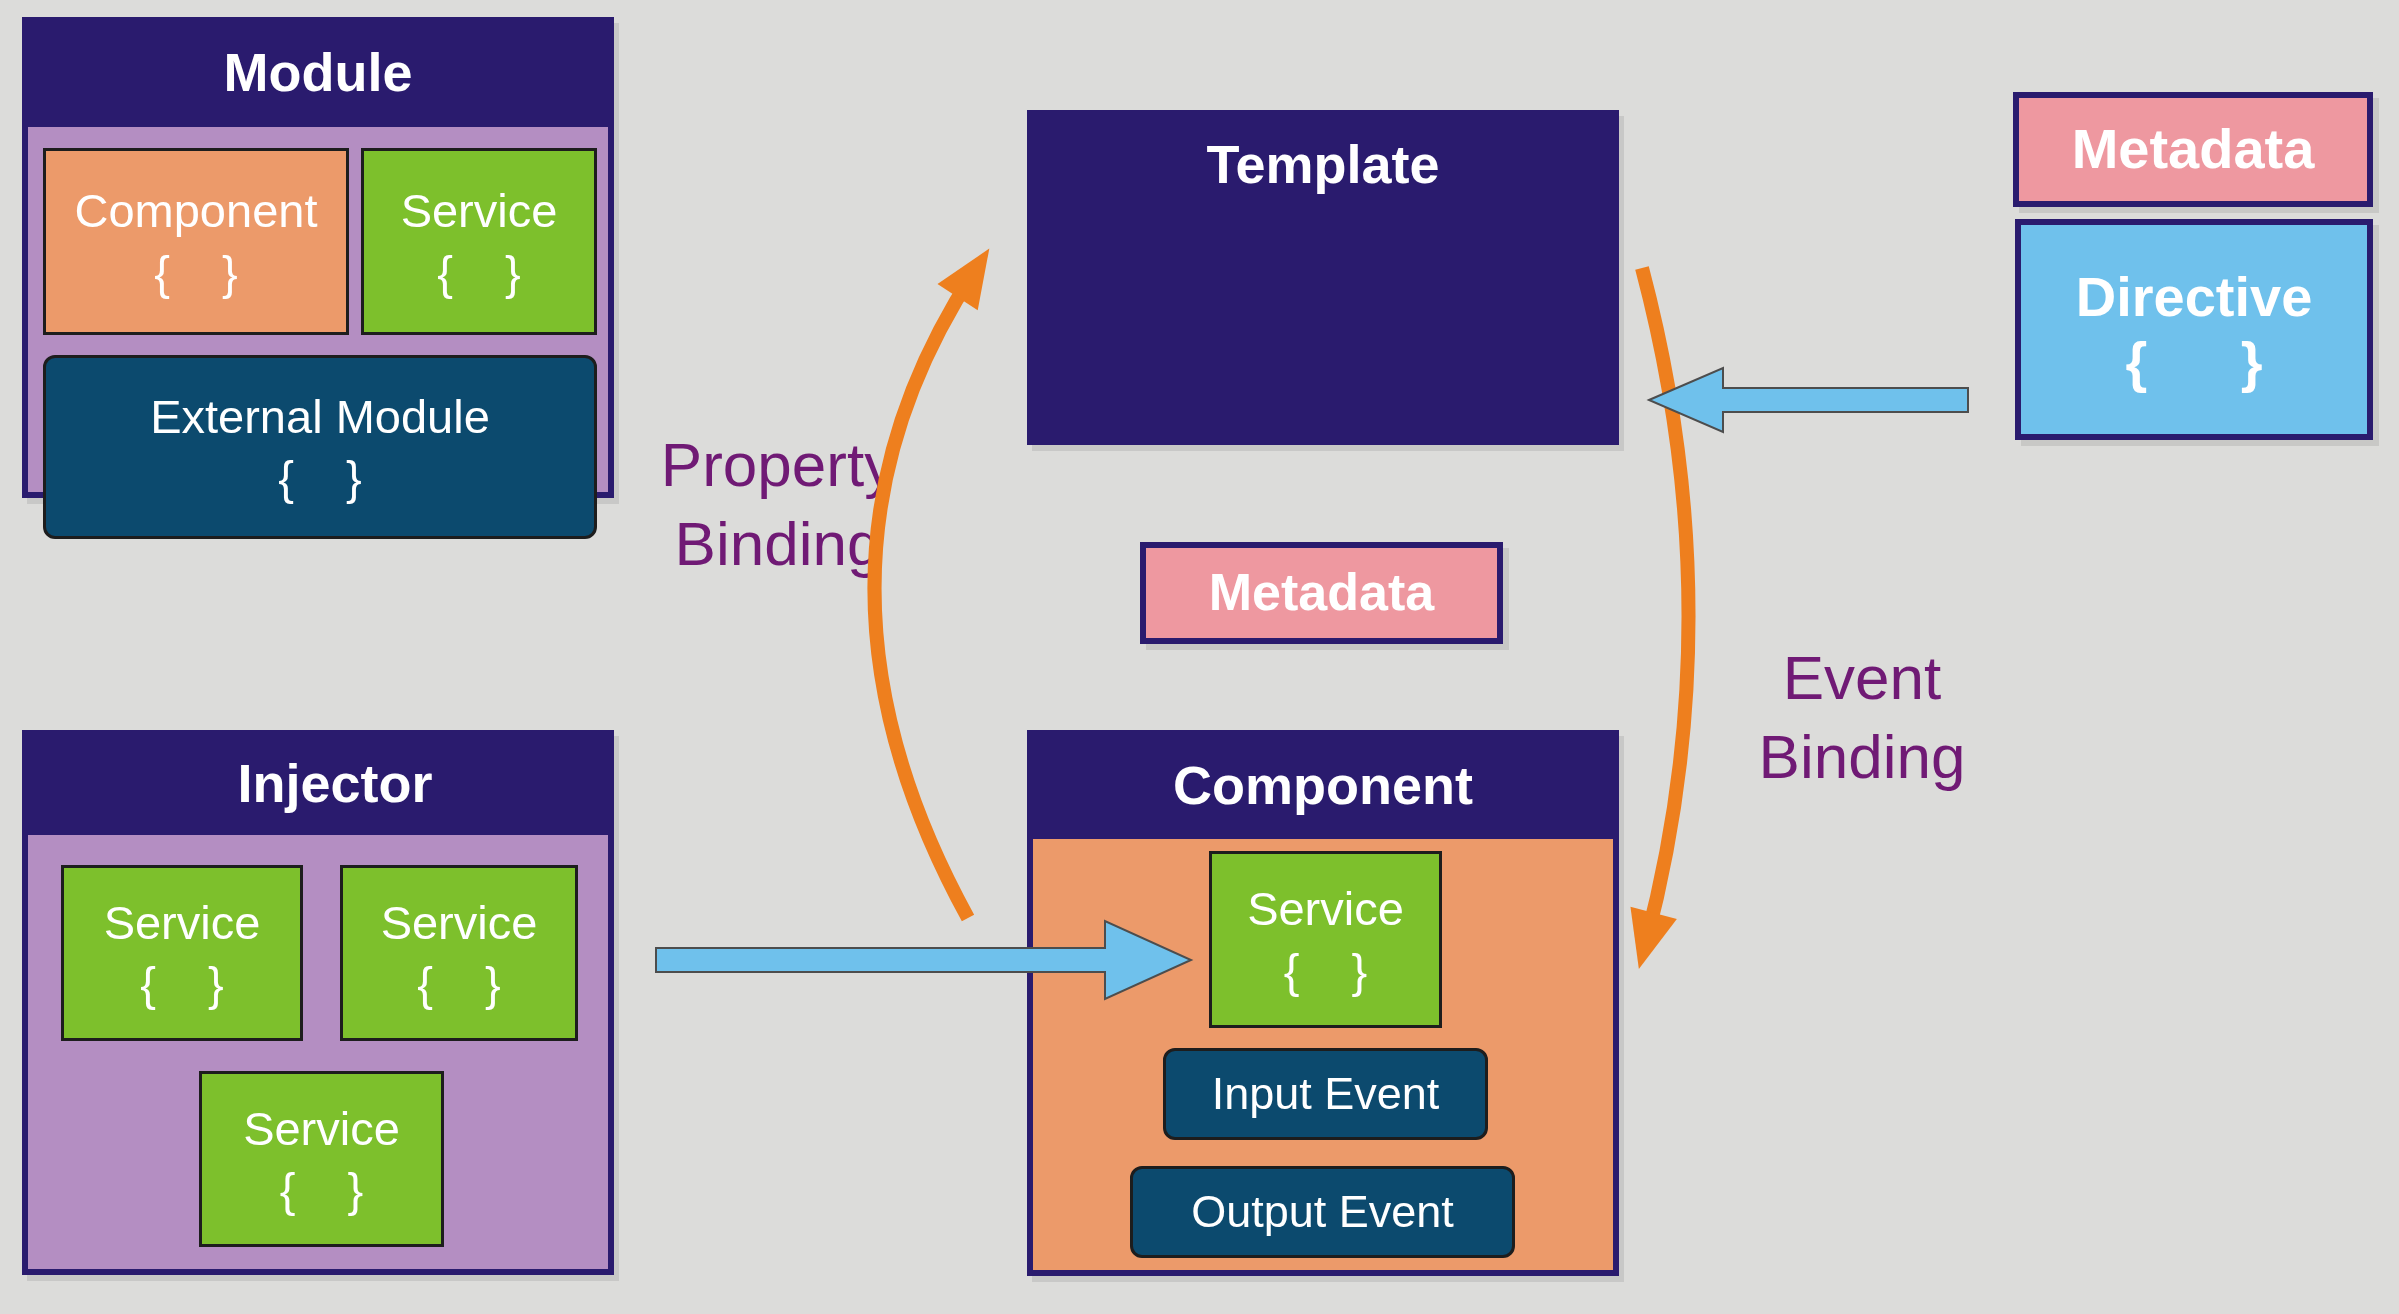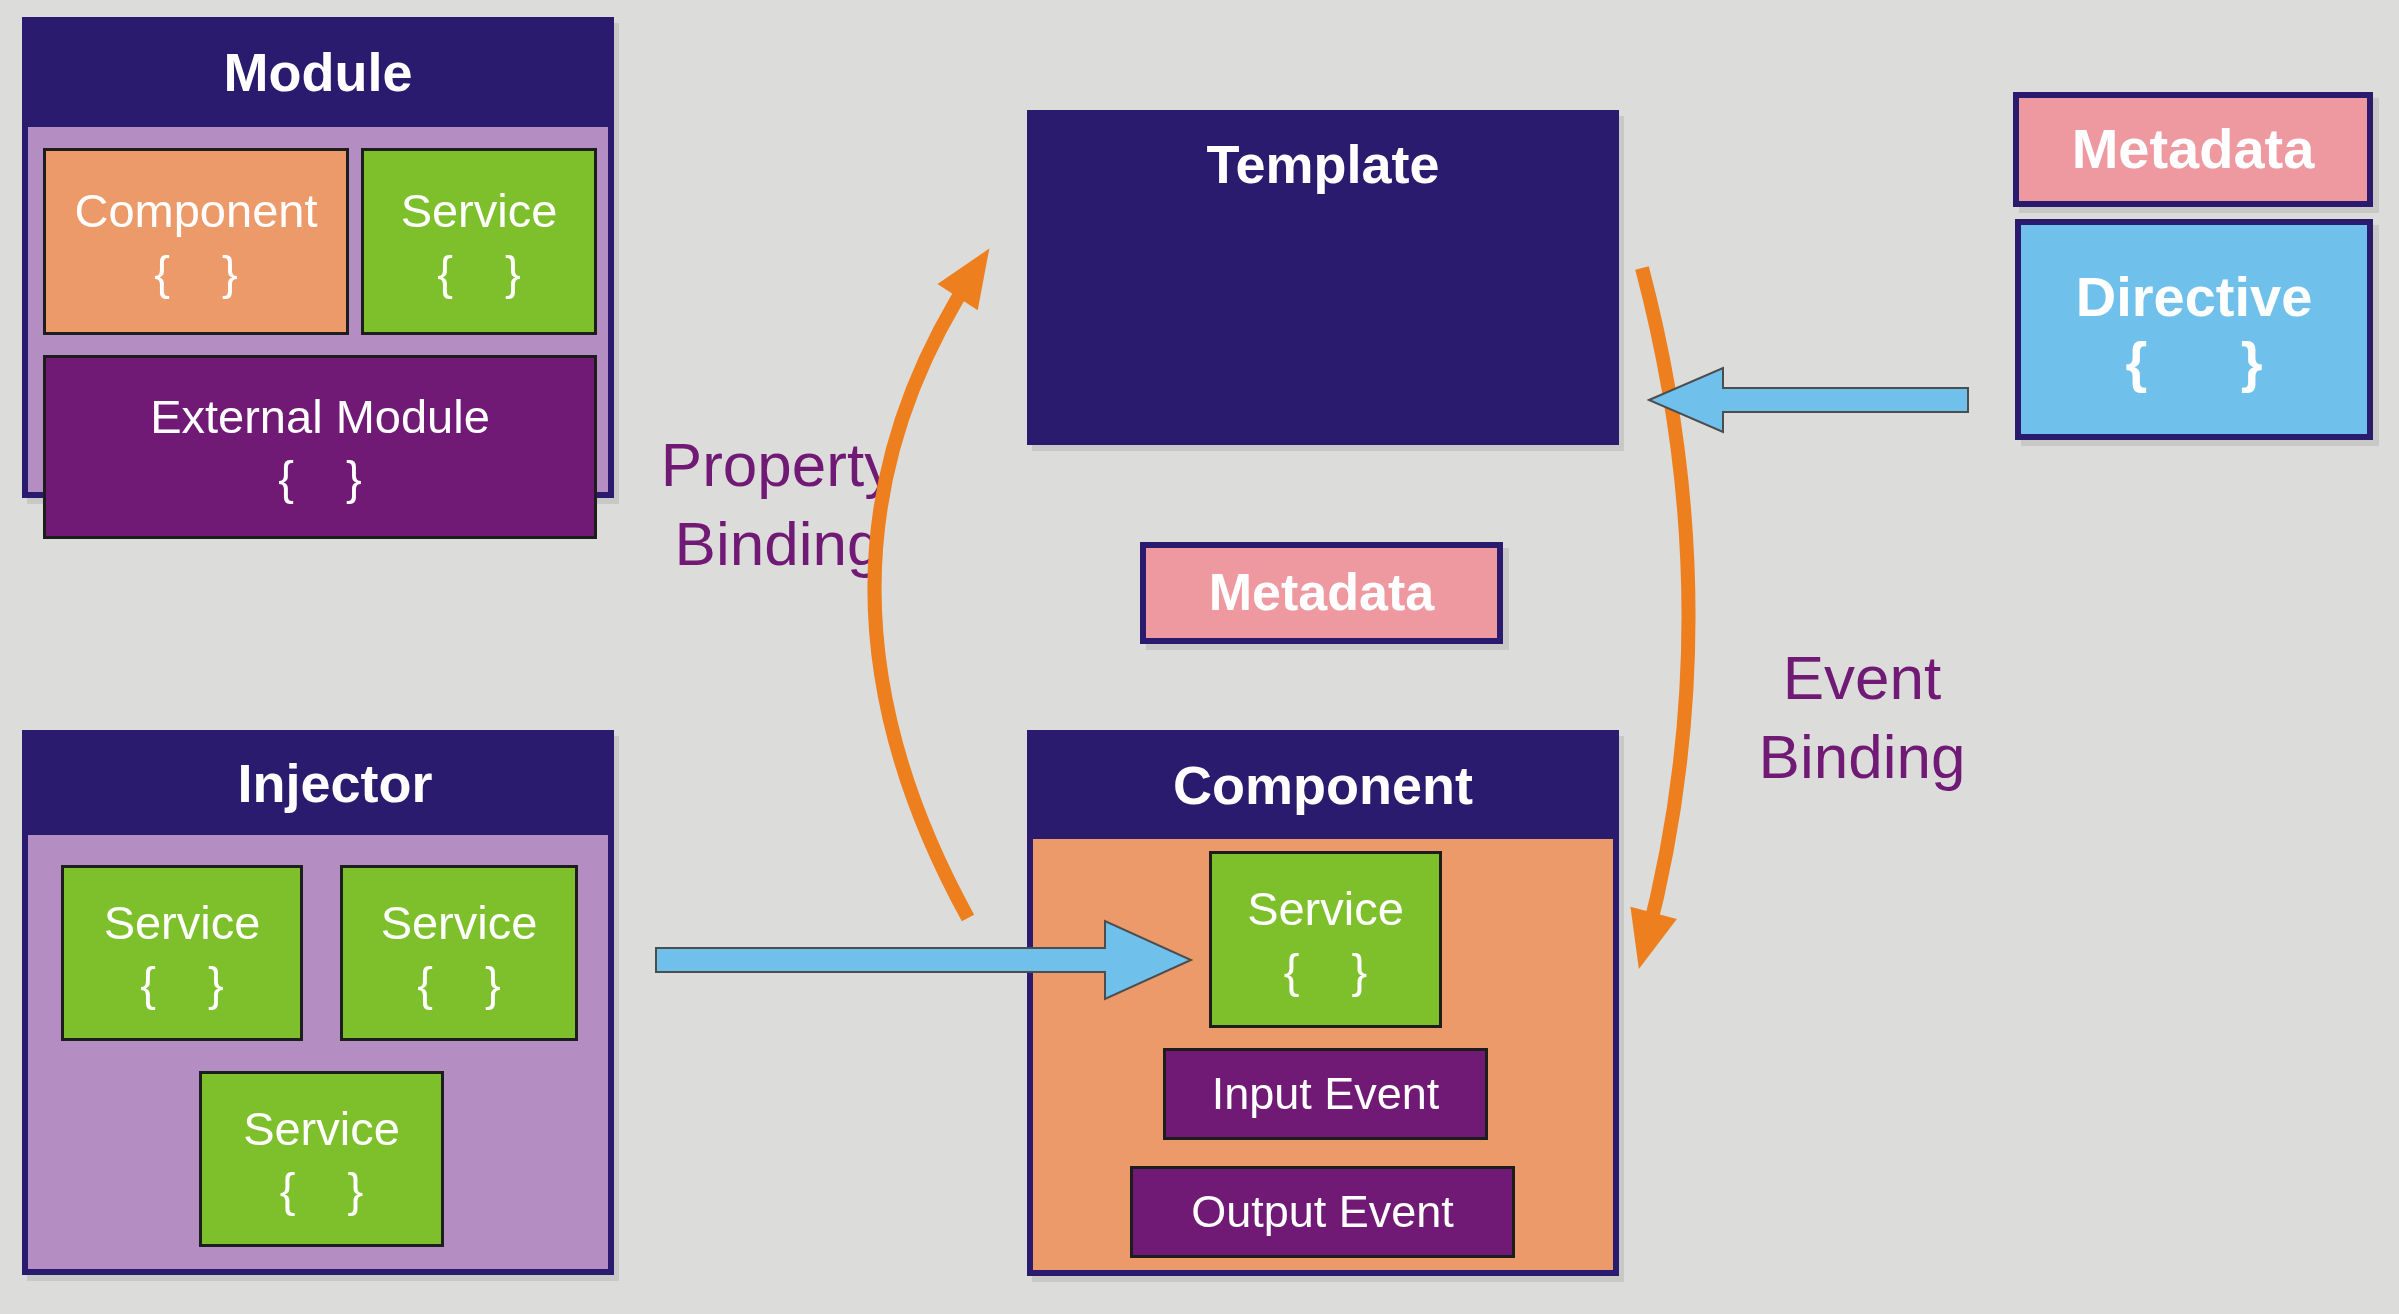--- a/index.html
+++ b/index.html
@@ -23,21 +23,21 @@
   .bod.orange{background:#EC9A6A;}
   
   .chip{
     position:absolute;border:3px solid #1d1d1d;color:#ffffff;
     display:flex;flex-direction:column;align-items:center;justify-content:center;
     font-size:47px;line-height:1.3;text-align:center;box-sizing:border-box;
     white-space:pre;
   }
   .chip.orange{background:#EC9A6A;}
   .chip.green{background:#7DC02C;}
-  .chip.blue{background:#701a75;}
+  .chip.blue{background:#0c4a6e;border-radius:12px;}
   
   .tag{
     position:absolute;border:6px solid #2A1B6E;box-sizing:border-box;
     display:flex;flex-direction:column;align-items:center;justify-content:center;
     color:#ffffff;font-weight:bold;font-size:56px;line-height:1.15;
     box-shadow:6px 6px 0 rgba(140,140,140,0.25);white-space:pre;
   }
   .tag.pink{background:#EE98A0;}
   .tag.blue{background:#6FC1EC;}
   

